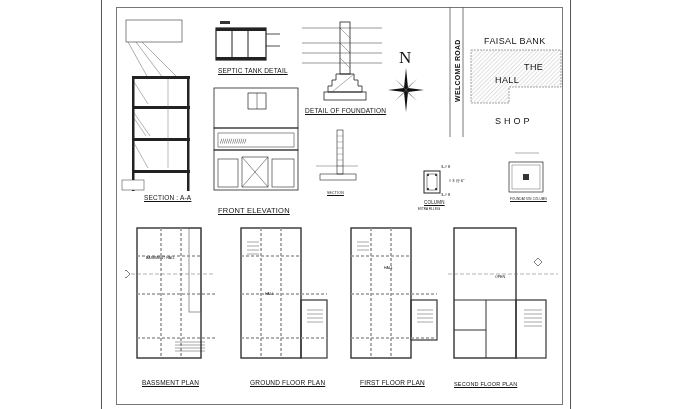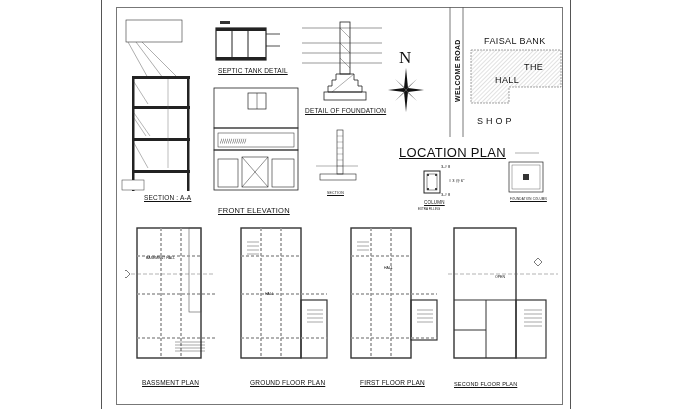--- a/index.html
+++ b/index.html
@@ -121,23 +121,22 @@
       </pattern>
     </defs>
     <line x1="1" y1="0" x2="1" y2="130" stroke="#555" stroke-width=".8"></line>
     <line x1="14" y1="0" x2="14" y2="130" stroke="#555" stroke-width=".8"></line>
     <path d="M22 43 H112 V80 H60 V96 H22 Z" fill="url(#hatch)" stroke="#666" stroke-width=".6" stroke-dasharray="2,1"></path>
   </svg>
   <div style="position:absolute;left:454px;top:102px;transform:rotate(-90deg);transform-origin:left top;font-size:7px;font-weight:bold;letter-spacing:.3px">WELCOME ROAD</div>
   <div class="site-txt" style="left:484px;top:36px">FAISAL BANK</div>
   <div class="site-txt" style="left:524px;top:62px">THE</div>
   <div class="site-txt" style="left:495px;top:75px">HALL</div>
-  <div class="site-txt" style="left:477px;top:116px;letter-spacing:3px">SHOP</div>
-
-  <div class="lbl big" style="left:399px;top:145px">LOCATION PLAN</div>
+  <div class="site-txt" style="left:495px;top:116px;letter-spacing:3px">SHOP</div>
+
 
   <svg style="left:418px;top:165px" width="48" height="38" viewBox="0 0 48 38">
     <rect x="6" y="6" width="16" height="22" fill="none" stroke="#222" stroke-width="1"></rect>
     <rect x="9" y="9" width="10" height="16" fill="none" stroke="#222" stroke-width=".5"></rect>
     <circle cx="10" cy="10" r="1" fill="#111"></circle>
       <circle cx="18" cy="10" r="1" fill="#111"></circle>
     <circle cx="10" cy="24" r="1" fill="#111"></circle>
       <circle cx="18" cy="24" r="1" fill="#111"></circle>
   </svg>
   <div class="tiny" style="position:absolute;left:441px;top:165px;font-size:4px">3-# 8</div>

